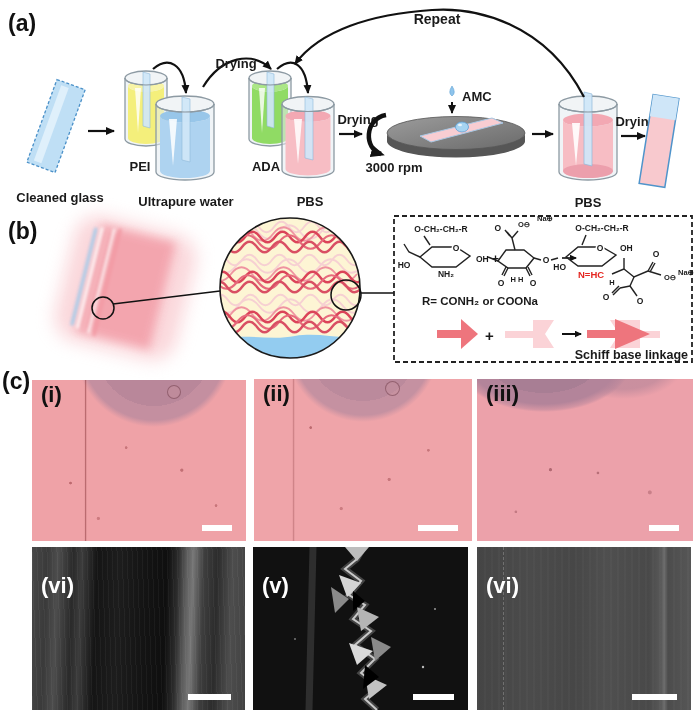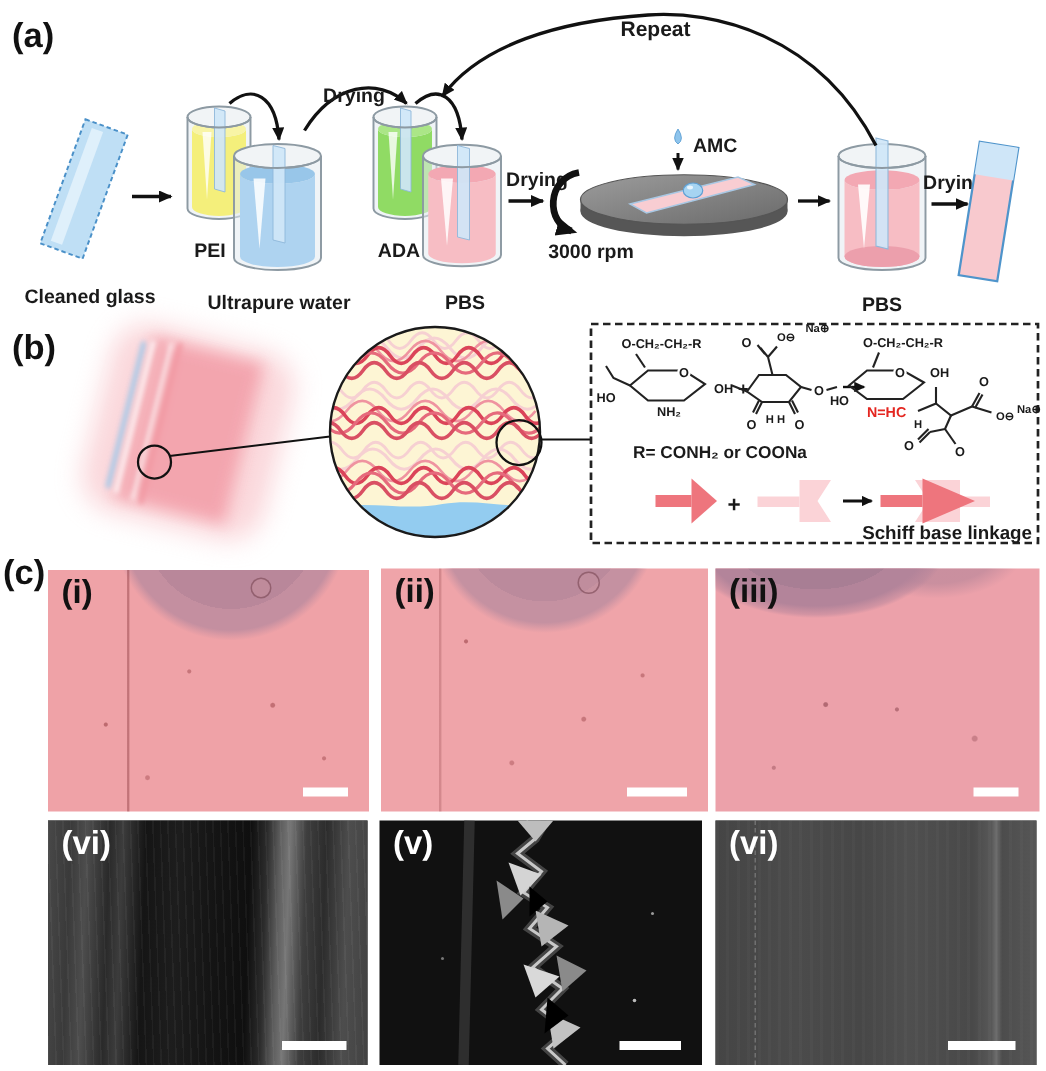--- a/index.html
+++ b/index.html
@@ -8,21 +8,21 @@
   .pletter{position:absolute;font-size:23px;font-weight:700;color:#111;}
   svg{position:absolute;overflow:visible;}
   svg text{font-family:"Liberation Sans",sans-serif;font-weight:700;fill:#1a1a1a;}
   .lbl{font-size:13px;}
   .ct{font-size:8.5px;}
   .cts{font-size:7.5px;}
   .ctw{paint-order:stroke;stroke:#fff;stroke-width:3px;}
   .red{fill:#e42620;}
   .micro{position:absolute;overflow:hidden;}
   .plabel{position:absolute;top:2px;left:9px;font-size:22px;font-weight:700;color:#111;}
-  .plabel.white{color:#fff;}
+  .plabel.white{color:#fff;margin-top:24px;}
   .sbar{position:absolute;bottom:10px;right:14px;height:6px;background:#fff;}
   .bubble{position:absolute;border-radius:50%;border:1.5px solid rgba(110,60,75,.55);
           background:rgba(205,150,160,.3);}
   .m1{background-color:#efa2a7;background-image:
     linear-gradient(90deg, transparent 24.5%, rgba(125,42,48,.55) 24.9%, rgba(150,70,72,.25) 25.3%, transparent 25.7%),
     radial-gradient(circle 90px at 57% -32px, #b9879a 0 58px, #c48fa0 58px 72px, rgba(196,143,160,.4) 76px, transparent 79px),
     radial-gradient(2px at 18% 64%, rgba(140,50,55,.5) 0 1px, transparent 1.7px),
     radial-gradient(2px at 44% 42%, rgba(140,50,55,.4) 0 1px, transparent 1.7px),
     radial-gradient(2.4px at 70% 56%, rgba(140,50,55,.45) 0 1.2px, transparent 2px),
     radial-gradient(2px at 86% 78%, rgba(140,50,55,.4) 0 1px, transparent 1.7px),

